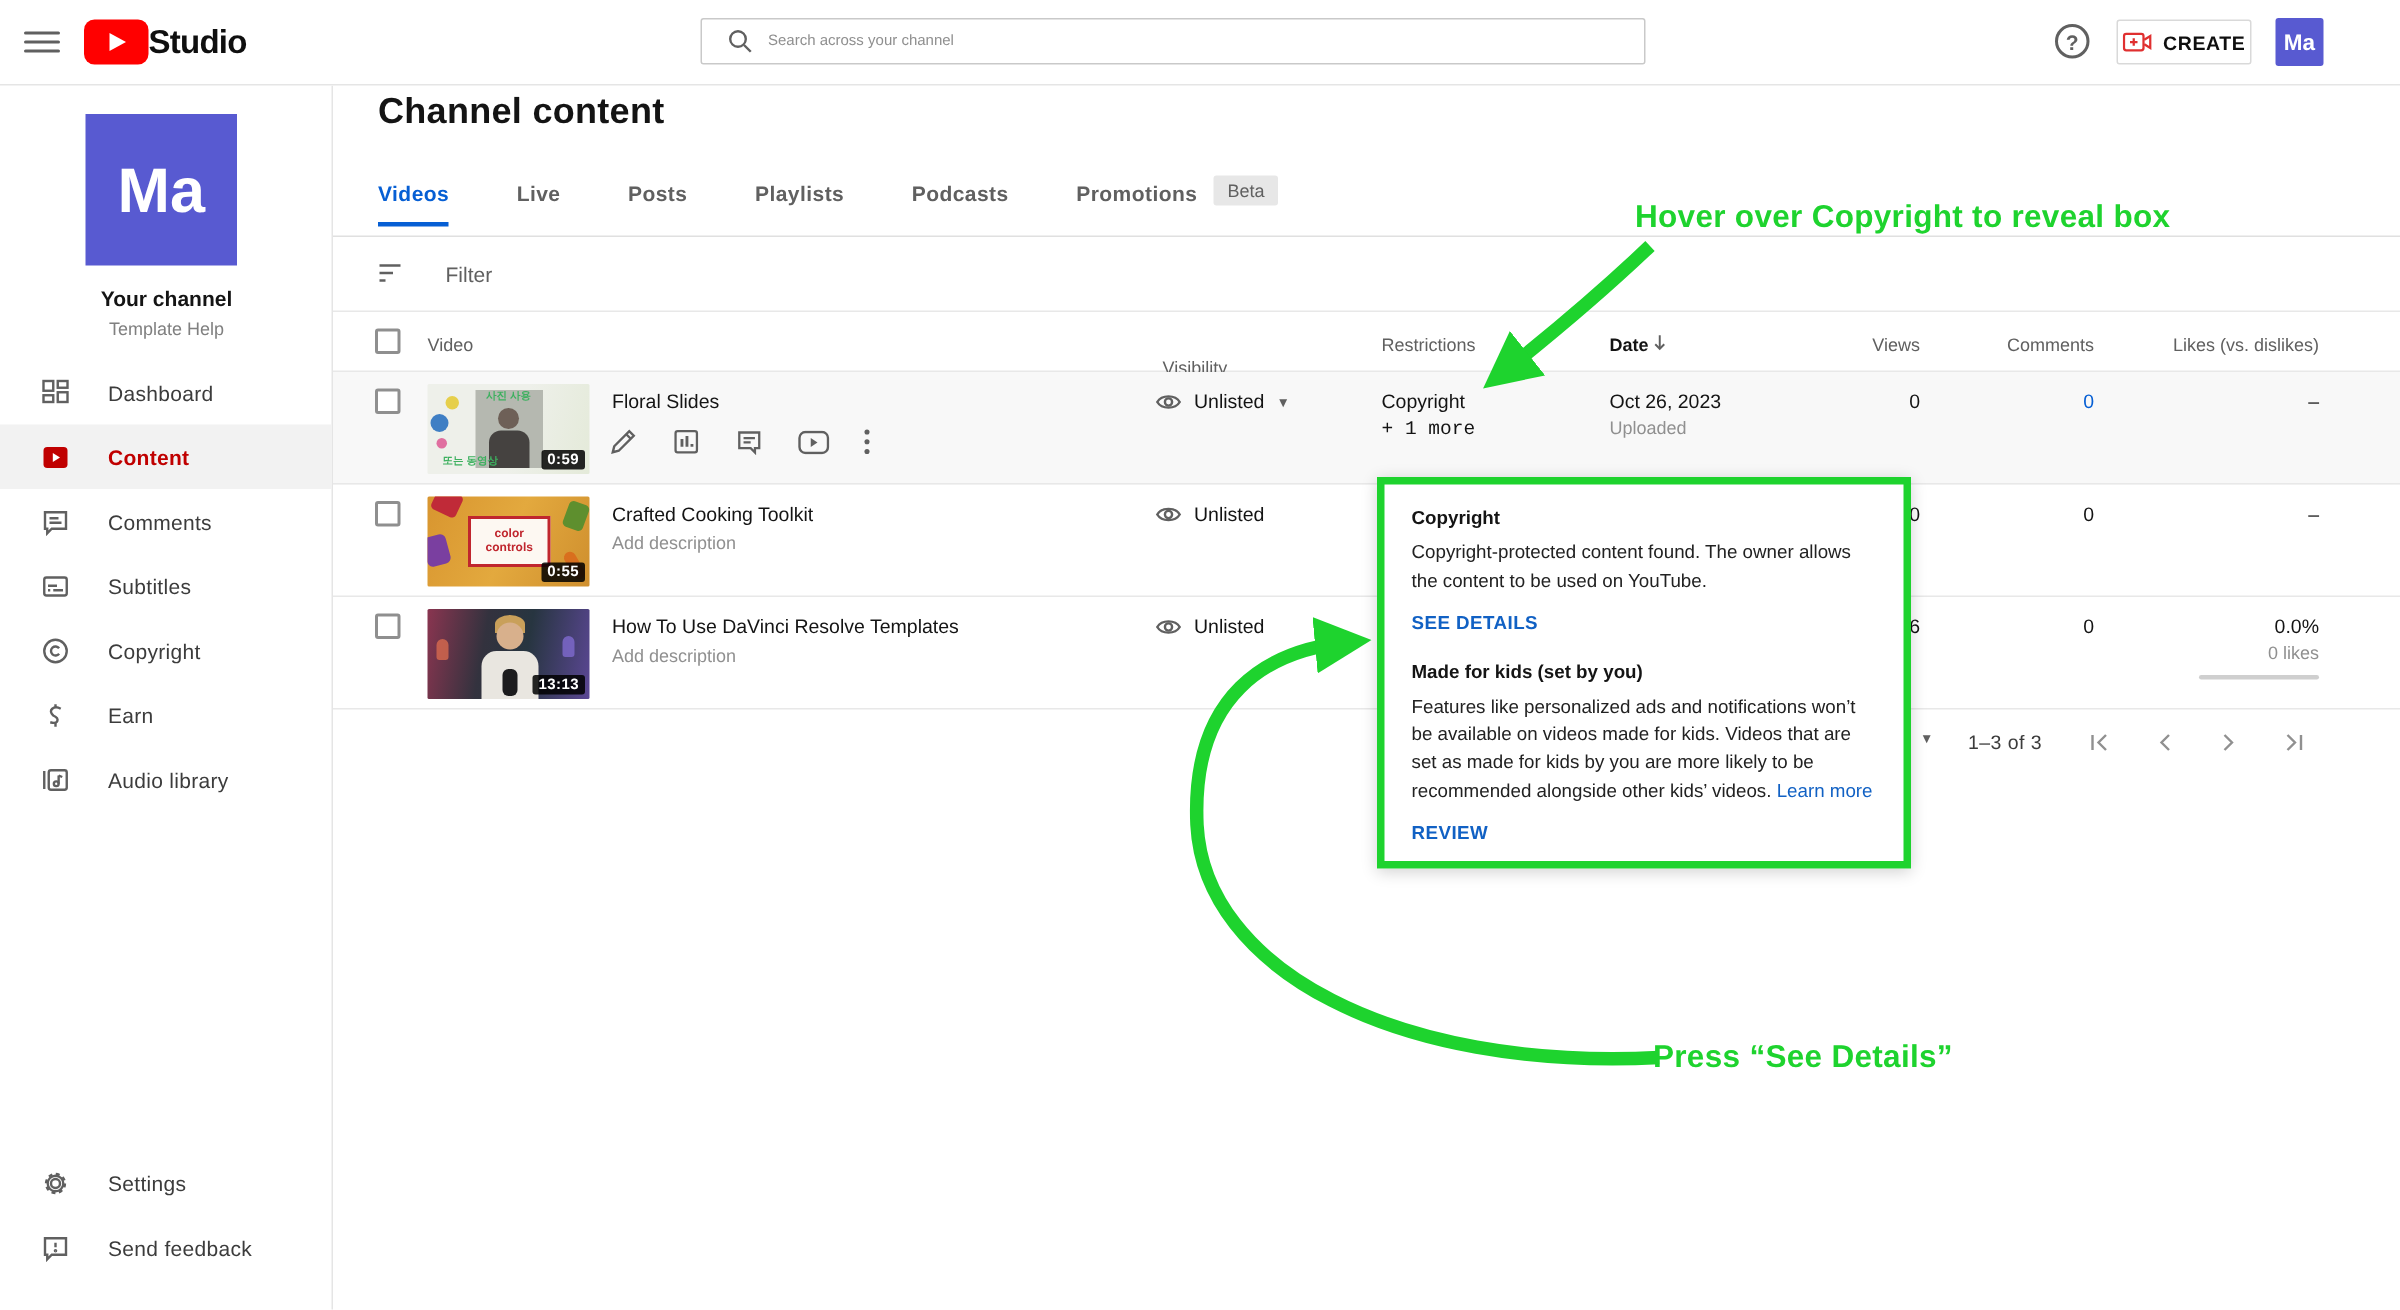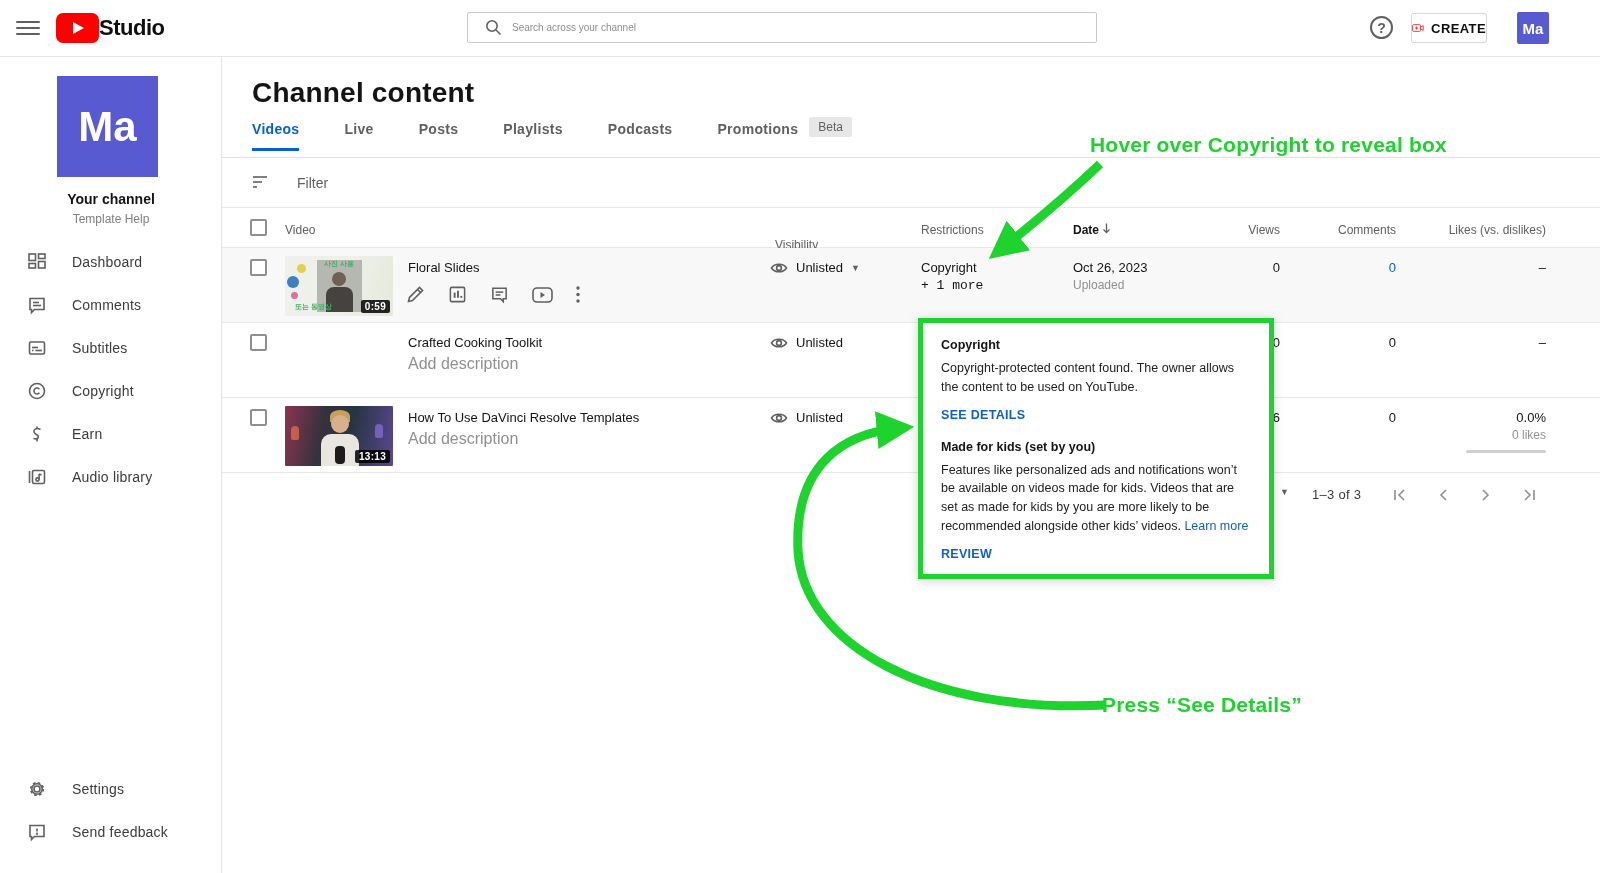--- a/index.html
+++ b/index.html
@@ -17,21 +17,21 @@
     border-top:6px solid transparent; border-bottom:6px solid transparent; }
   .logo-text { font-size:22px; font-weight:bold; letter-spacing:-0.5px; color:#0f0f0f; }
   .searchbox { position:absolute; left:467px; top:12px; width:630px; height:31px;
     border:1px solid #c9c9c9; border-radius:2px; display:flex; align-items:center; background:#fff; }
   .searchbox svg { margin-left:17px; }
   .searchbox input { border:0; outline:0; flex:1; margin-left:10px; font-size:10px; color:#333;
     font-family:"Liberation Sans",sans-serif; }
   .searchbox input::placeholder { color:#8f8f8f; }
   .help-btn { position:absolute; left:1370px; top:16px; width:23px; height:23px; border:2px solid #606060;
     border-radius:50%; color:#606060; font-size:14px; font-weight:bold; text-align:center; line-height:20px; }
-  .create-btn { position:absolute; left:1411px; top:13px; width:76px; height:30px; border:1px solid #d9d9d9;
+  .create-btn { position:absolute; left:1411px; top:13px; width:90px; height:30px; border:1px solid #d9d9d9;
     border-radius:2px; background:#fff; display:flex; align-items:center; justify-content:center; gap:7px;
     font-size:13px; font-weight:bold; letter-spacing:0.4px; color:#0f0f0f; cursor:pointer; }
   .avatar-top { position:absolute; left:1517px; top:12px; width:32px; height:32px; background:#585ad1;
     color:#fff; font-weight:bold; font-size:15px; display:flex; align-items:center; justify-content:center;
     border-radius:2px; cursor:pointer; }
 
   
   .sidebar { position:absolute; left:0; top:57px; width:222px; height:816px; background:#fff;
     border-right:1px solid #e5e5e5; z-index:3; }
   .chan-avatar { position:absolute; left:57px; top:19px; width:101px; height:101px; background:#585ad1;
@@ -42,21 +42,21 @@
   .nav-item { height:43px; display:flex; align-items:center; cursor:pointer; }
   .nav-item .nicon { width:22px; height:22px; margin-left:26px; display:flex; align-items:center; justify-content:center; }
   .nav-item .nlabel { margin-left:24px; font-size:14px; color:#3c3c3c; letter-spacing:0.2px; }
   .nav-item.active { background:#f2f2f2; }
   .nav-item.active .nlabel { color:#c00000; font-weight:bold; }
   .nav-footer { position:absolute; top:710px; left:0; width:221px; }
   svg.oicon { stroke:#606060; fill:none; stroke-width:1.6; }
 
   
   .main { position:absolute; left:222px; top:57px; width:1378px; height:816px; background:#fff; }
-  .page-title { position:absolute; left:30px; top:20px; font-size:28px; font-weight:bold; color:#141414; letter-spacing:0.2px; }
+  .page-title { position:absolute; left:30px; top:4px; font-size:24px; font-weight:bold; color:#141414; letter-spacing:0.2px; }
   .tabs { position:absolute; left:30px; top:64px; height:37px; display:flex; gap:45px; align-items:flex-start; }
   .tabs-border { position:absolute; left:0; top:100px; width:1378px; height:1px; background:#e0e0e0; }
   .tab { font-size:14px; font-weight:bold; color:#606060; letter-spacing:0.3px; padding-bottom:14px; cursor:pointer; position:relative; }
   .tab.active { color:#065fd4; }
   .tab.active:after { content:""; position:absolute; left:0; right:0; bottom:0; height:3px; background:#065fd4; }
   .beta { background:#e7e7e7; color:#606060; font-size:12px; font-weight:normal; padding:3px 9px; border-radius:2px;
     margin-left:-34px; position:relative; top:-4px; }
   .filter-row { position:absolute; left:0; top:101px; width:1378px; height:50px; border-bottom:1px solid #e8e8e8; }
   .filter-icon { position:absolute; left:30px; top:17px; }
   .filter-label { position:absolute; left:75px; top:17px; font-size:14px; color:#606060; }
@@ -73,21 +73,21 @@
   .h-views { left:958px; top:15px; width:100px; text-align:right; }
   .h-comm { left:1074px; top:15px; width:100px; text-align:right; }
   .h-likes { left:1184px; top:15px; width:140px; text-align:right; }
 
   .trow { position:absolute; left:0; width:1378px; height:75px; border-bottom:1px solid #e8e8e8; font-size:13px; }
   .trow.hovered { background:#f8f8f8; }
   .thumb { left:63px; top:8px; width:108px; height:60px; border-radius:1px; overflow:hidden; position:absolute;padding-left:32px; }
   .dur { position:absolute; right:3px; bottom:3px; background:rgba(0,0,0,.85); color:#fff; font-size:10px;
     font-weight:bold; padding:1px 4px; border-radius:2px; letter-spacing:0.3px; }
   .v-title { left:186px; top:12px; font-size:13px; color:#141414; position:absolute; }
-  .v-desc { left:186px; top:32px; font-size:16px; color:#909090; position:absolute; }
+  .v-desc { left:186px; top:32px; font-size:12px; color:#909090; position:absolute; }
   .row-actions { left:184px; top:37px; position:absolute; display:flex; gap:23px; align-items:center; }
   .vis-cell { left:548px; top:12px; position:absolute; display:flex; align-items:center; gap:8px; color:#141414; }
   .restr-1 { left:699px; top:12px; position:absolute; color:#141414; }
   .restr-2 { left:699px; top:30px; position:absolute; color:#141414;font-family:Liberation Mono, monospace; }
   .date-1 { left:851px; top:12px; position:absolute; color:#141414; }
   .date-2 { left:851px; top:30px; position:absolute; color:#909090; font-size:12px; }
   .views-c { left:958px; top:12px; width:100px; text-align:right; position:absolute; color:#141414; }
   .comm-c { left:1074px; top:12px; width:100px; text-align:right; position:absolute; color:#141414; }
   .comm-c.link { color:#065fd4; cursor:pointer; }
   .likes-c { left:1184px; top:12px; width:140px; text-align:right; position:absolute; color:#141414; }
@@ -185,20 +185,29 @@
       <span class="nicon">
         <svg class="oicon" width="20" height="20" viewBox="0 0 20 20">
             <rect x="2" y="2" width="6.5" height="6.5"></rect>
             <rect x="11.5" y="2" width="6.5" height="4.5"></rect>
             <rect x="2" y="11.5" width="6.5" height="4.5"></rect>
             <rect x="11.5" y="9.5" width="6.5" height="6.5"></rect>
           </svg>
       </span>
       <span class="nlabel">Dashboard</span>
     </div>
+    <div class="nav-item active">
+      <span class="nicon">
+        <svg width="20" height="20" viewBox="0 0 20 20">
+            <rect x="2" y="3" width="16" height="14" rx="2.5" fill="#c00000"></rect>
+            <path d="M8.2 7 L13 10 L8.2 13 z" fill="#fff"></path>
+          </svg>
+      </span>
+      <span class="nlabel">Content</span>
+    </div>
     <div class="nav-item">
       <span class="nicon">
         <svg class="oicon" width="20" height="20" viewBox="0 0 20 20">
             <path d="M3 3.5 h14 v11 h-9.5 l-3 3 v-3 H3 z"></path>
             <line x1="6" y1="7.5" x2="12" y2="7.5"></line>
             <line x1="6" y1="10.5" x2="14" y2="10.5"></line>
           </svg>
       </span>
       <span class="nlabel">Comments</span>
     </div>
@@ -365,20 +374,28 @@
     <div class="date-2">Uploaded</div>
     <div class="views-c">0</div>
     <div class="comm-c link">0</div>
     <div class="likes-c">–</div>
   </div>
 
   <div class="trow" style="top:266px;">
     <div class="c-check">
         <div class="checkbox"></div>
       </div>
+    <div class="thumb t2">
+      <div class="vg1"></div>
+        <div class="vg2"></div>
+        <div class="vg3"></div>
+        <div class="vg4"></div>
+      <div class="panel">color controls</div>
+      <div class="dur">0:55</div>
+    </div>
     <div class="v-title">Crafted Cooking Toolkit</div>
     <div class="v-desc">Add description</div>
     <div class="vis-cell">
       <svg class="oicon" width="18" height="14" viewBox="0 0 18 14">
           <path d="M1.5 7 C4.5 2 13.5 2 16.5 7 C13.5 12 4.5 12 1.5 7 z"></path>
           <circle cx="9" cy="7" r="2.4"></circle>
         </svg>
       <span>Unlisted</span>
     </div>
     <div class="views-c">0</div>

